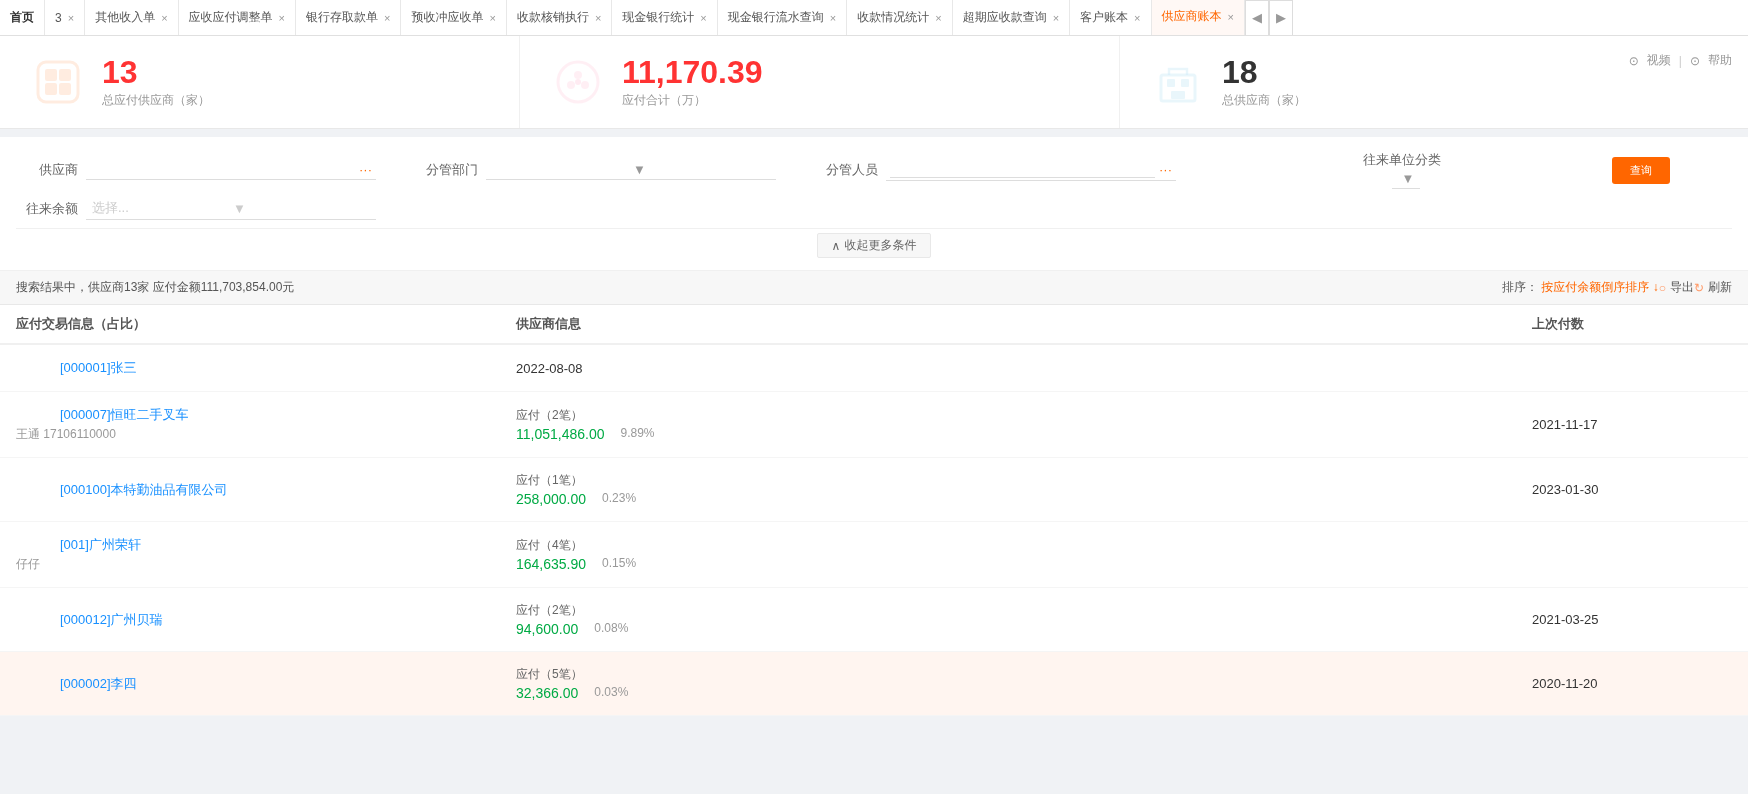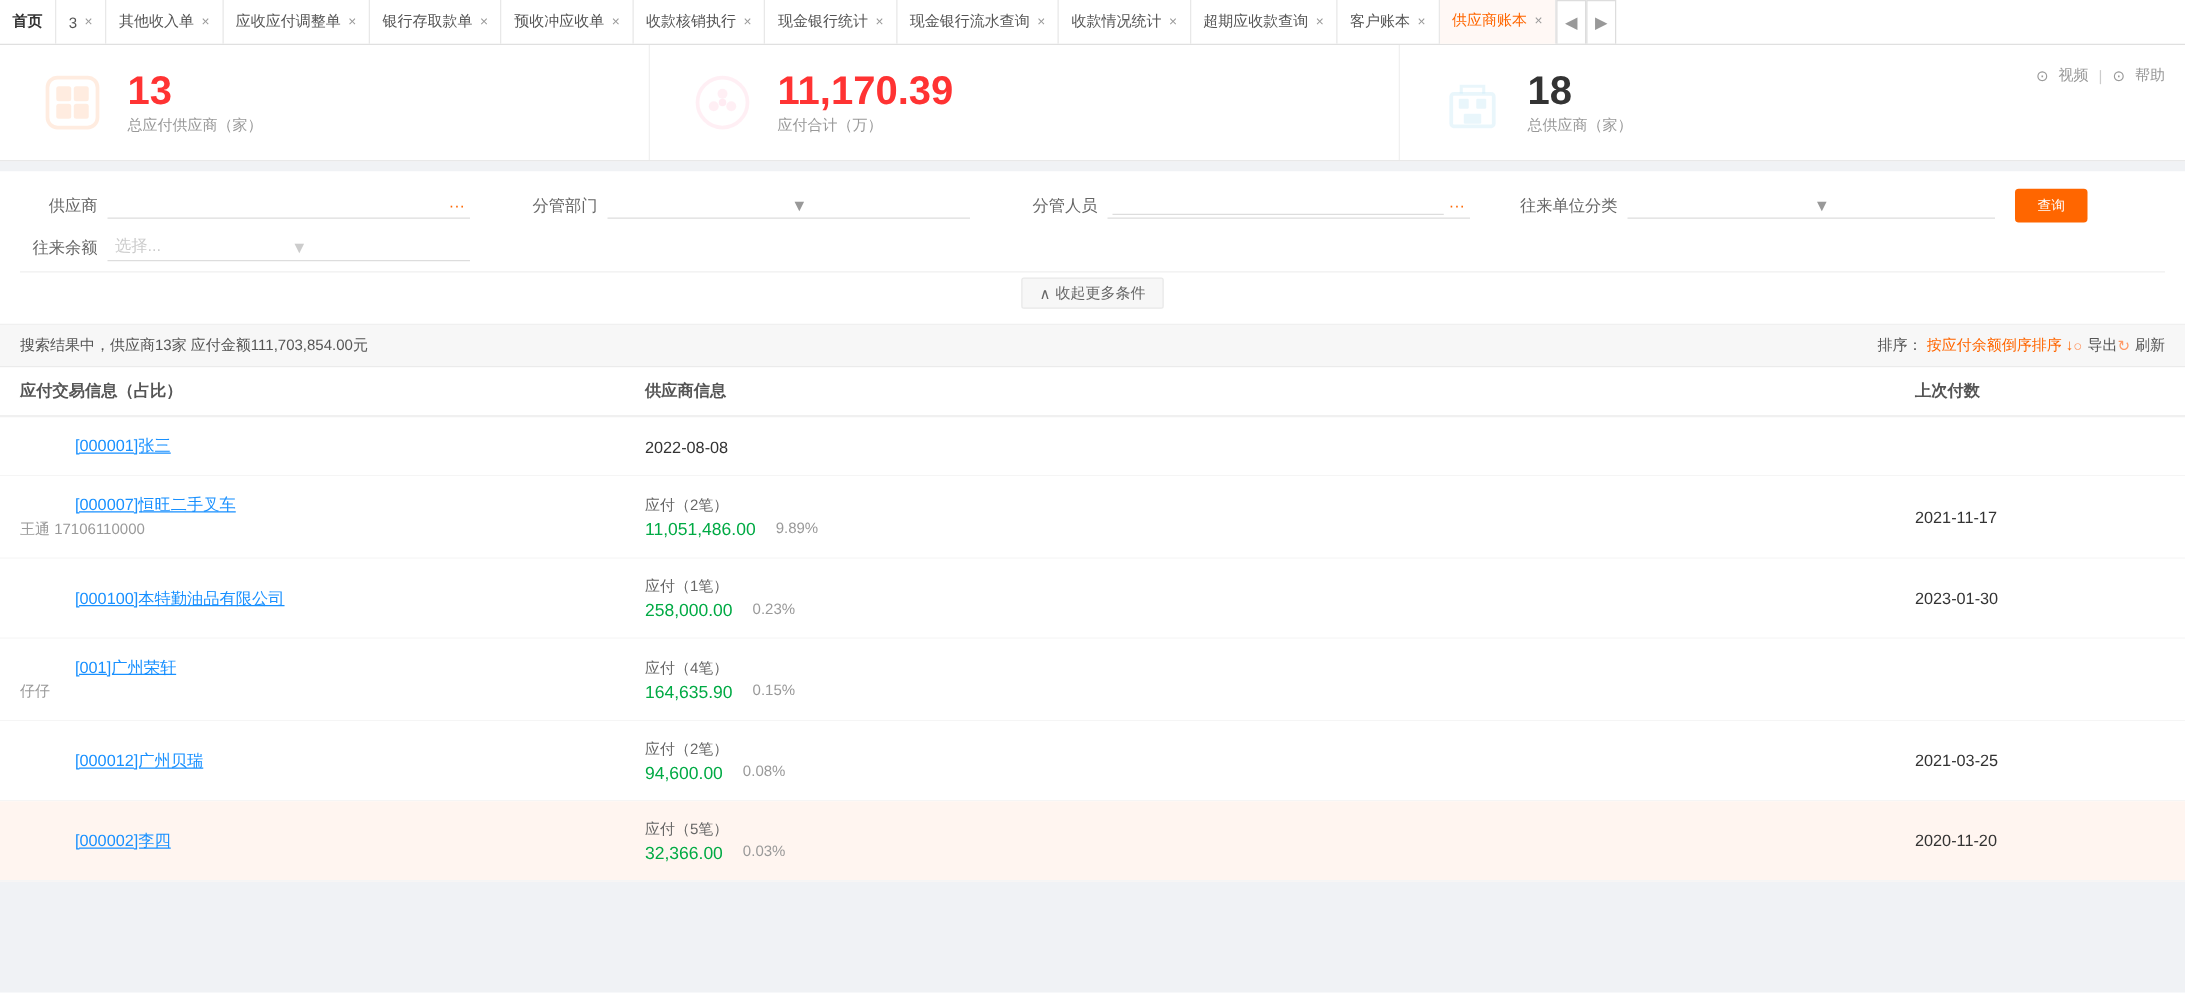--- a/index.html
+++ b/index.html
@@ -106,21 +106,21 @@
       padding: 10px 16px; border-bottom: 2px solid #f0f0f0;
       font-weight: bold; font-size: 13px; color: #555;
       background: #fff;
     }
     .table-row {
       display: grid; grid-template-columns: 500px 1fr 200px;
       padding: 14px 16px; border-bottom: 1px solid #f5f5f5;
       align-items: center; background: #fff;
     }
     .table-row.highlighted { background: #fff5f0; }
-    .supplier-link { color: #1890ff; text-decoration: underline; cursor: pointer; font-size: 13px; padding-left: 44px; }
+    .supplier-link { color: #1890ff; cursor: pointer; font-size: 13px; padding-left: 44px; }
     .supplier-sub { color: #999; font-size: 12px; margin-top: 2px; }
     .transaction-info .ap-label { font-size: 12px; color: #666; }
     .transaction-info .amount-green { color: #00aa44; font-size: 14px; font-weight: 500; margin-top: 2px; }
     .transaction-info .percent { color: #999; font-size: 12px; margin-left: 16px; }
     .transaction-row { display: flex; align-items: center; }
     .last-pay { font-size: 13px; color: #333; }
 
     
     ::-webkit-scrollbar { width: 6px; height: 6px; }
     ::-webkit-scrollbar-thumb { background: #ddd; border-radius: 3px; }
@@ -269,21 +269,21 @@
 
     <div class="filter-item" style="max-width:360px;">
       <span class="filter-label">分管人员</span>
       <div class="filter-input-with-icon" style="flex:1;">
         <input type="text" class="" style="border-top: none; border-right: none; border-left: none; border-image: initial; outline: none; flex: 1 1 0%; font-size: 13px; background: transparent; border-bottom: 1px solid rgb(221, 221, 221);">
         <span class="filter-dots">···</span>
       </div>
     </div>
     <div style="width:40px;"></div>
 
-    <div class="filter-item" style="max-width:380px;">
+    <div class="filter-item" style="max-width:380px;flex-direction:column;">
       <span class="filter-label">往来单位分类</span>
       <div class="filter-select" style="flex:1;">
         <span></span>
         <span class="arrow filter-dropdown-icon">▼</span>
       </div>
     </div>
 
     <button class="query-btn">查询</button>
   </div>
 

